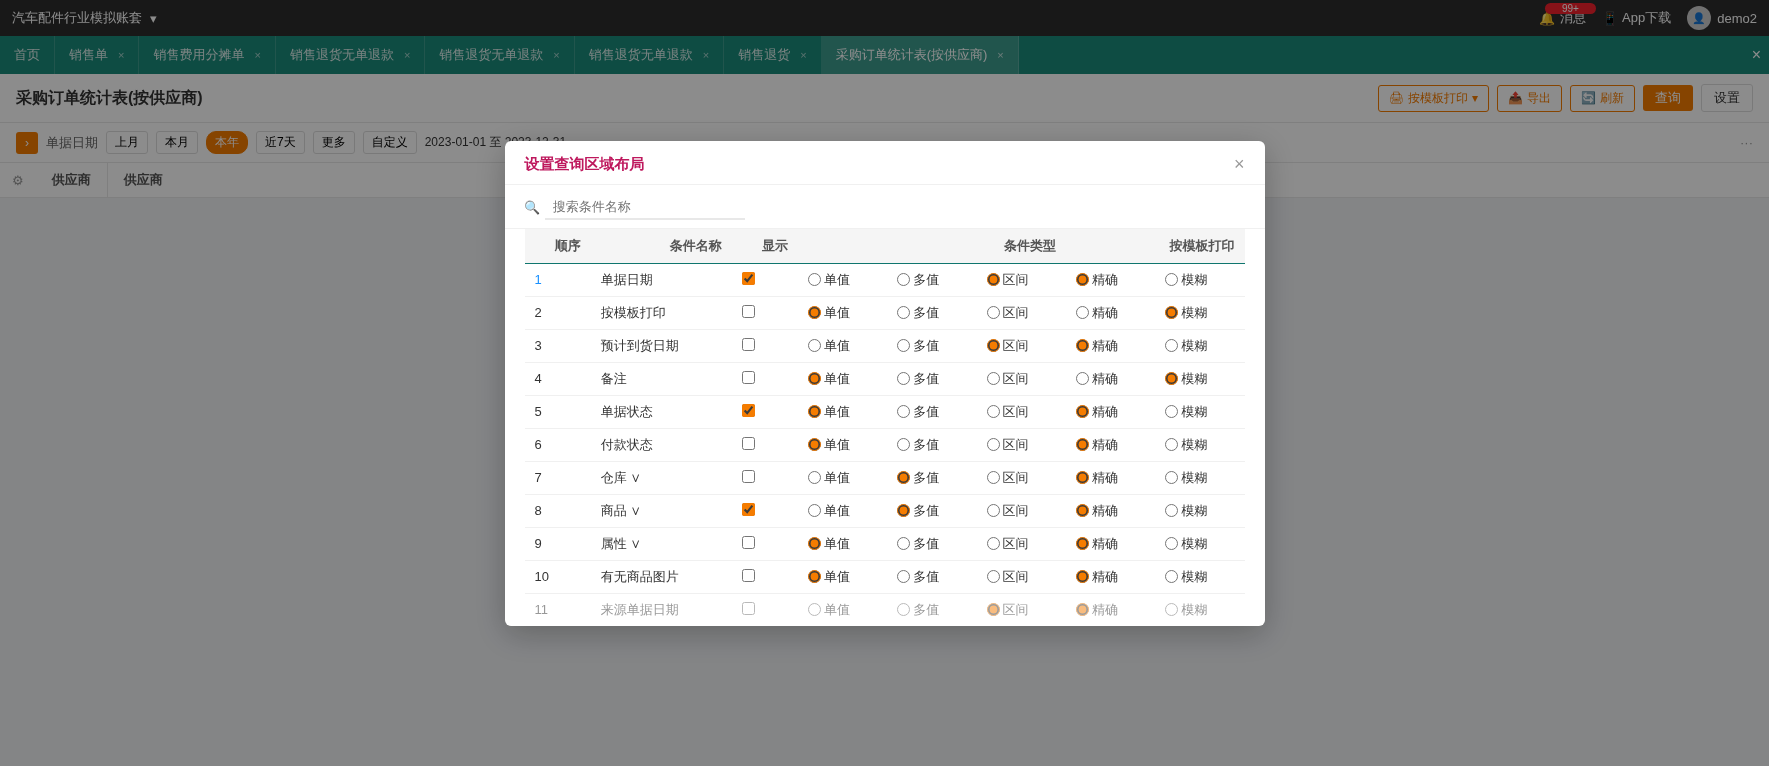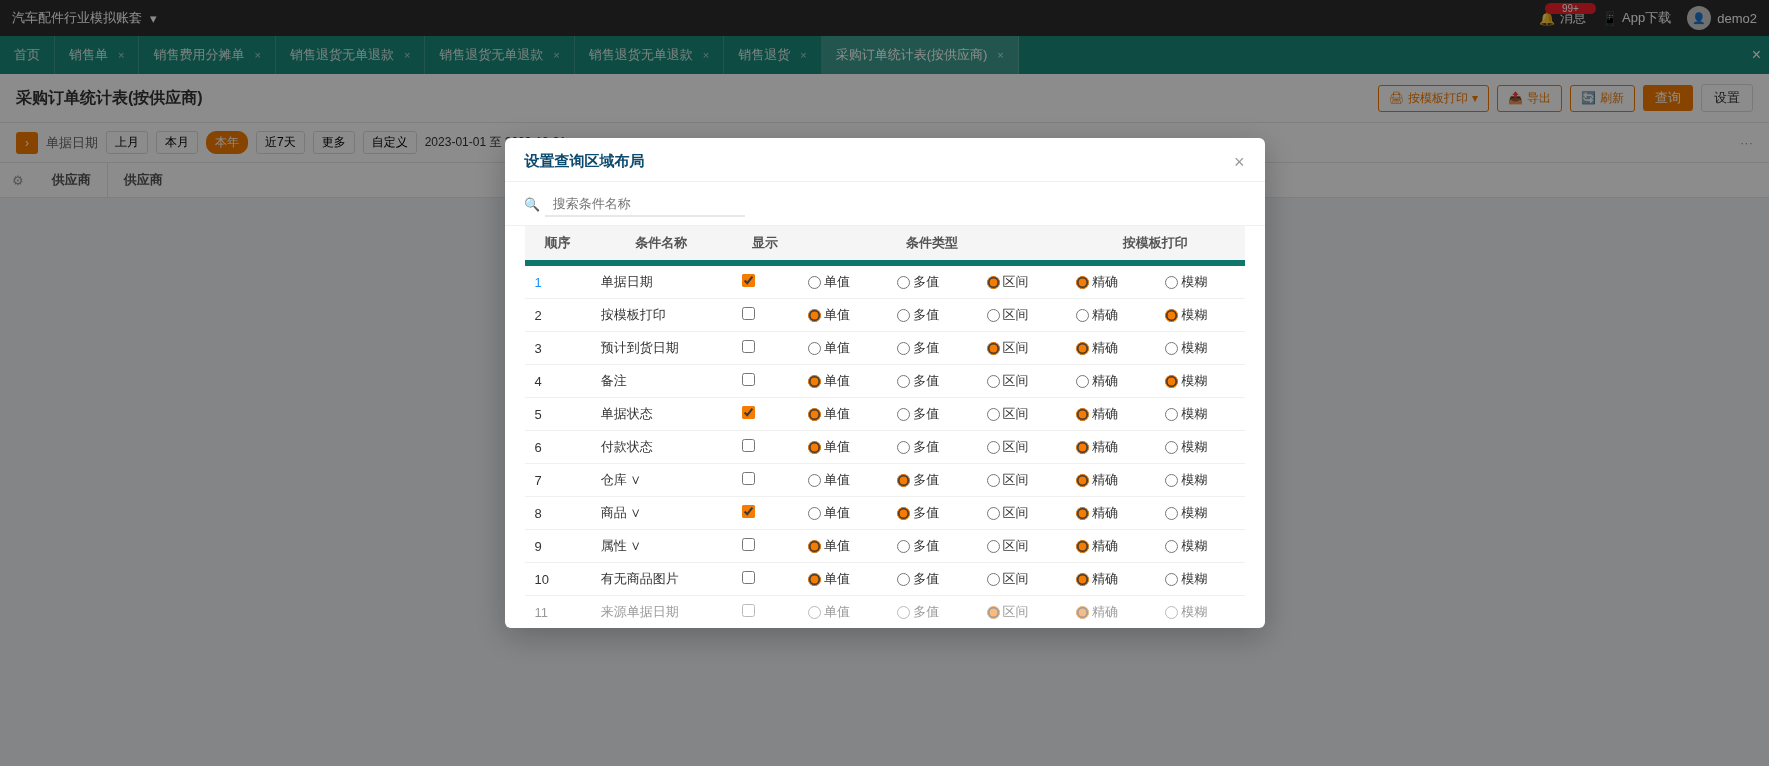--- a/index.html
+++ b/index.html
@@ -108,21 +108,21 @@
       display: flex;
       flex-direction: column;
     }
     .modal-header {
       display: flex;
       align-items: center;
       justify-content: space-between;
       padding: 14px 20px 10px 20px;
       border-bottom: 1px solid #f0f0f0;
     }
-    .modal-title { font-size: 15px; font-weight: bold; color: #0c4a6e; }
+    .modal-title { font-size: 15px; font-weight: bold; color: #be185d; }
     .modal-close { cursor: pointer; color: #999; font-size: 18px; line-height: 1; }
 
     
     .modal-tabs {
       display: flex;
       border-bottom: 2px solid #f0f0f0;
       padding: 0 20px;
       margin-top: 6px;
     }
     .modal-tab {
@@ -161,25 +161,25 @@
     }
     .modal-table {
       width: 100%;
       border-collapse: collapse;
     }
     .modal-table thead tr {
       background: #f5f5f5;
     }
     .modal-table th {
       padding: 8px 10px;
-      text-align: center;
+      text-align: right;
       font-size: 13px;
       color: #555;
       font-weight: 600;
-      border-bottom: 6px solid #0f766e;
+      border-bottom: 1px solid #0f766e;
     }
     .modal-table td {
       padding: 7px 10px;
       font-size: 13px;
       color: #333;
       border-bottom: 1px solid #f0f0f0;
       vertical-align: middle;
     }
     .modal-table tr:last-child td { border-bottom: none; }
 

